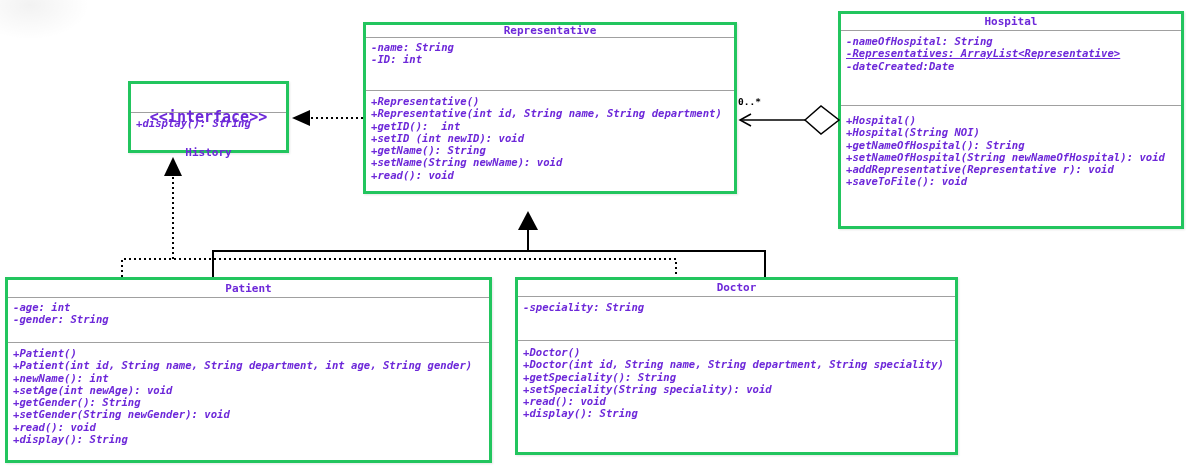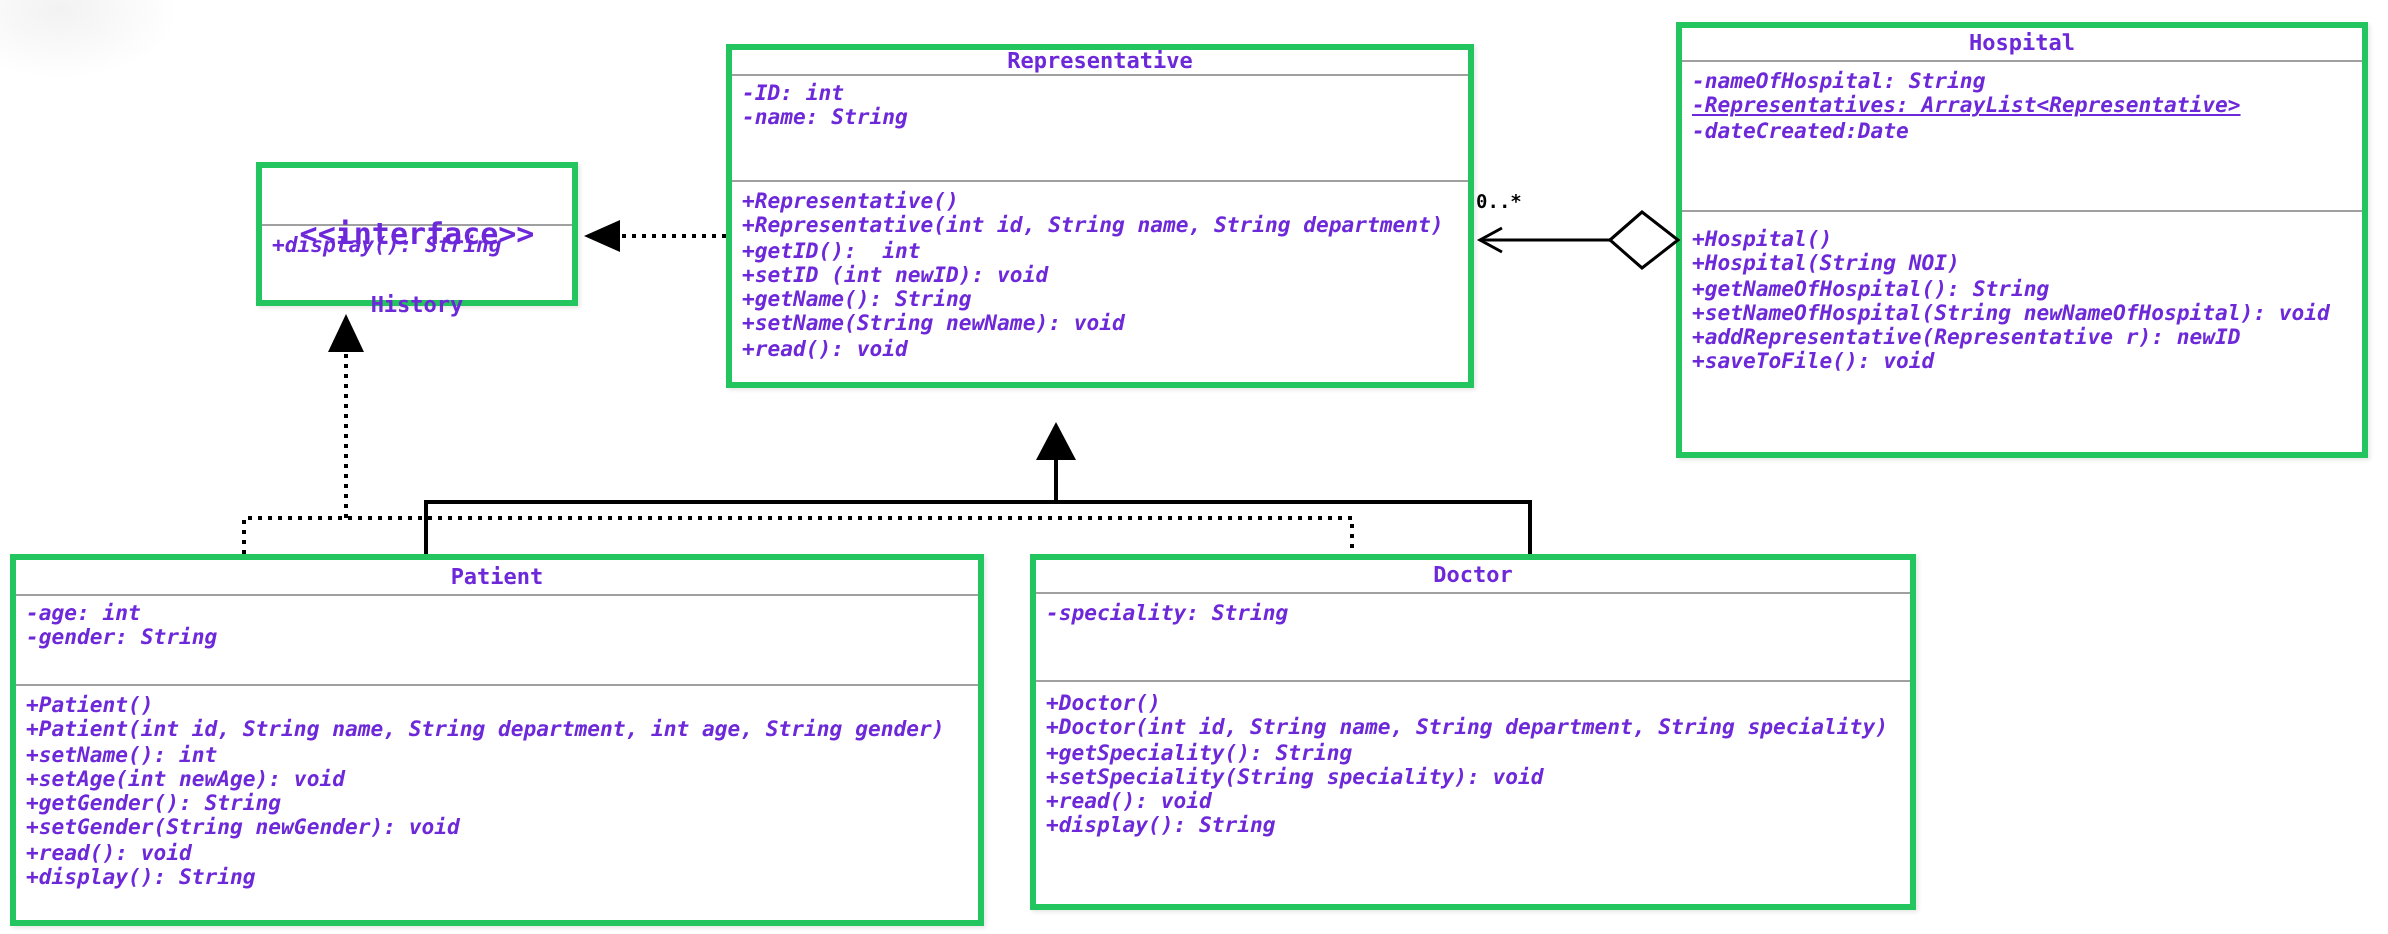--- a/index.html
+++ b/index.html
@@ -98,22 +98,22 @@
       <div>History</div>
     </div>
     <div class="uml-methods">
         <div class="member-line">+display(): String</div>
       </div>
   </div>
 
   <div class="uml-class" id="box-representative">
     <div class="uml-title">Representative</div>
     <div class="uml-attrs">
+        <div class="member-line">-name: String</div>
         <div class="member-line">-ID: int</div>
-        <div class="member-line">-name: String</div>
       </div>
     <div class="uml-methods">
         <div class="member-line">+Representative()</div>
         <div class="member-line">+Representative(int id, String name, String department)</div>
         <div class="member-line">+getID():  int</div>
         <div class="member-line">+setID (int newID): void</div>
         <div class="member-line">+getName(): String</div>
         <div class="member-line">+setName(String newName): void</div>
         <div class="member-line">+read(): void</div>
       </div>
@@ -124,35 +124,35 @@
     <div class="uml-attrs">
         <div class="member-line">-nameOfHospital: String</div>
         <div class="member-line underlined">-Representatives: ArrayList&lt;Representative&gt;</div>
         <div class="member-line">-dateCreated:Date</div>
       </div>
     <div class="uml-methods">
         <div class="member-line">+Hospital()</div>
         <div class="member-line">+Hospital(String NOI)</div>
         <div class="member-line">+getNameOfHospital(): String</div>
         <div class="member-line">+setNameOfHospital(String newNameOfHospital): void</div>
-        <div class="member-line">+addRepresentative(Representative r): newID</div>
+        <div class="member-line">+addRepresentative(Representative r): void</div>
         <div class="member-line">+saveToFile(): void</div>
       </div>
   </div>
 
   <div class="uml-class" id="box-patient">
     <div class="uml-title">Patient</div>
     <div class="uml-attrs">
         <div class="member-line">-age: int</div>
         <div class="member-line">-gender: String</div>
       </div>
     <div class="uml-methods">
         <div class="member-line">+Patient()</div>
         <div class="member-line">+Patient(int id, String name, String department, int age, String gender)</div>
-        <div class="member-line">+setName(): int</div>
+        <div class="member-line">+newName(): int</div>
         <div class="member-line">+setAge(int newAge): void</div>
         <div class="member-line">+getGender(): String</div>
         <div class="member-line">+setGender(String newGender): void</div>
         <div class="member-line">+read(): void</div>
         <div class="member-line">+display(): String</div>
       </div>
   </div>
 
   <div class="uml-class" id="box-doctor">
     <div class="uml-title">Doctor</div>

